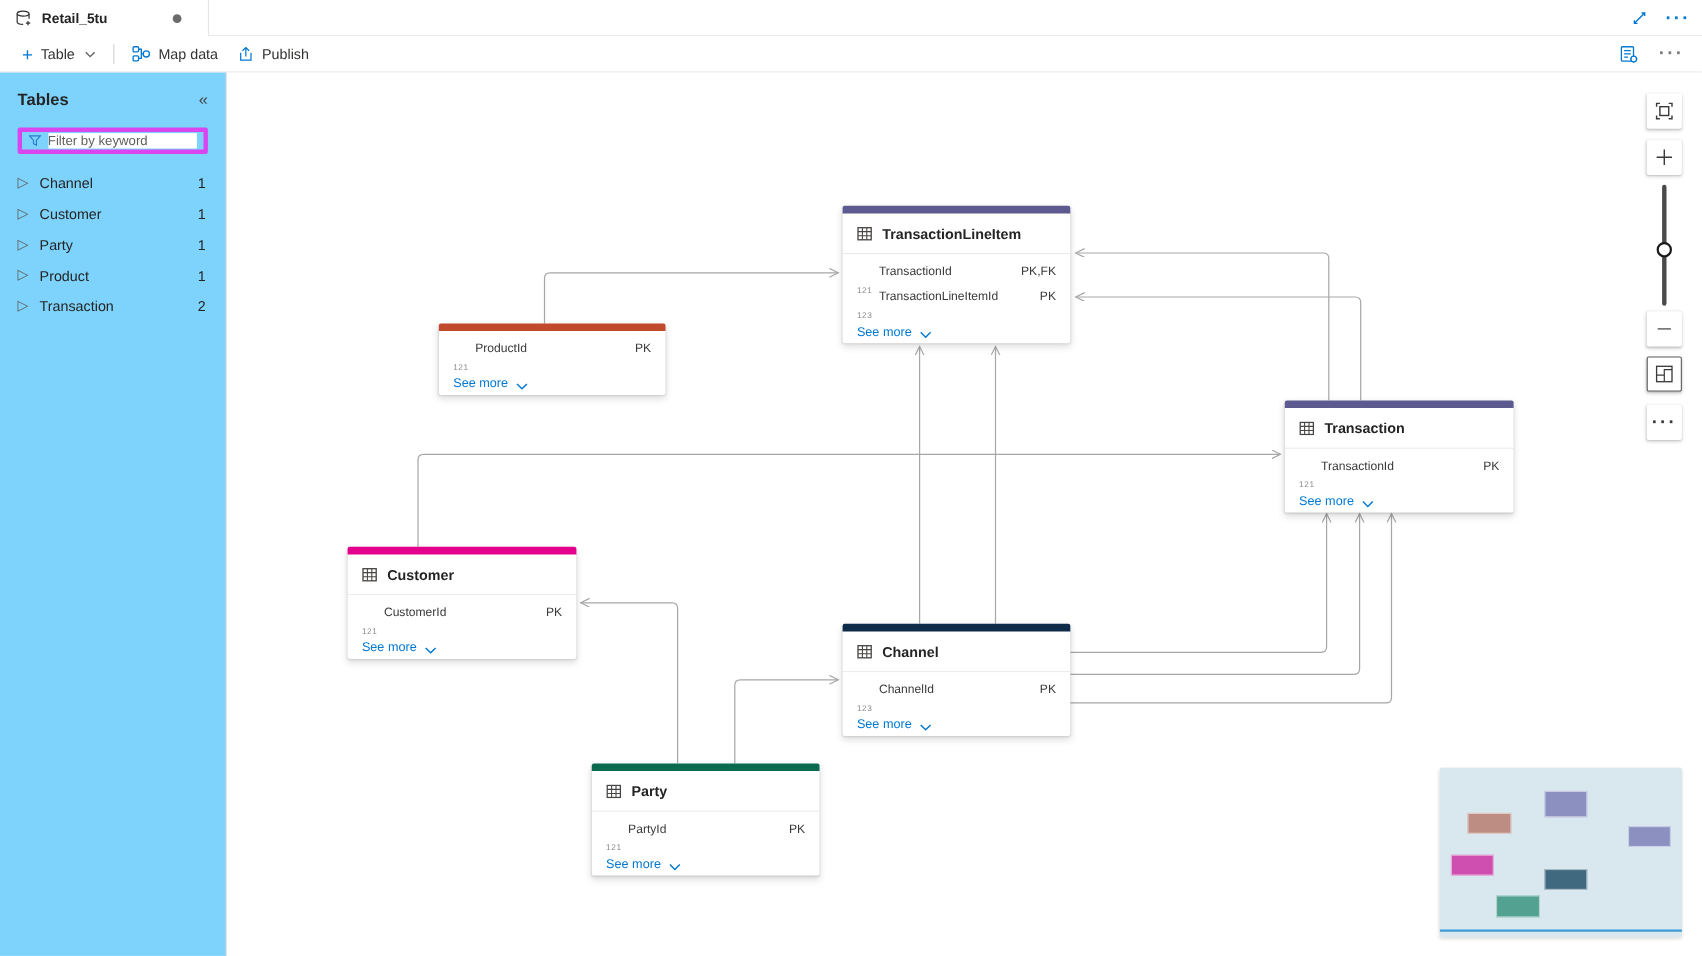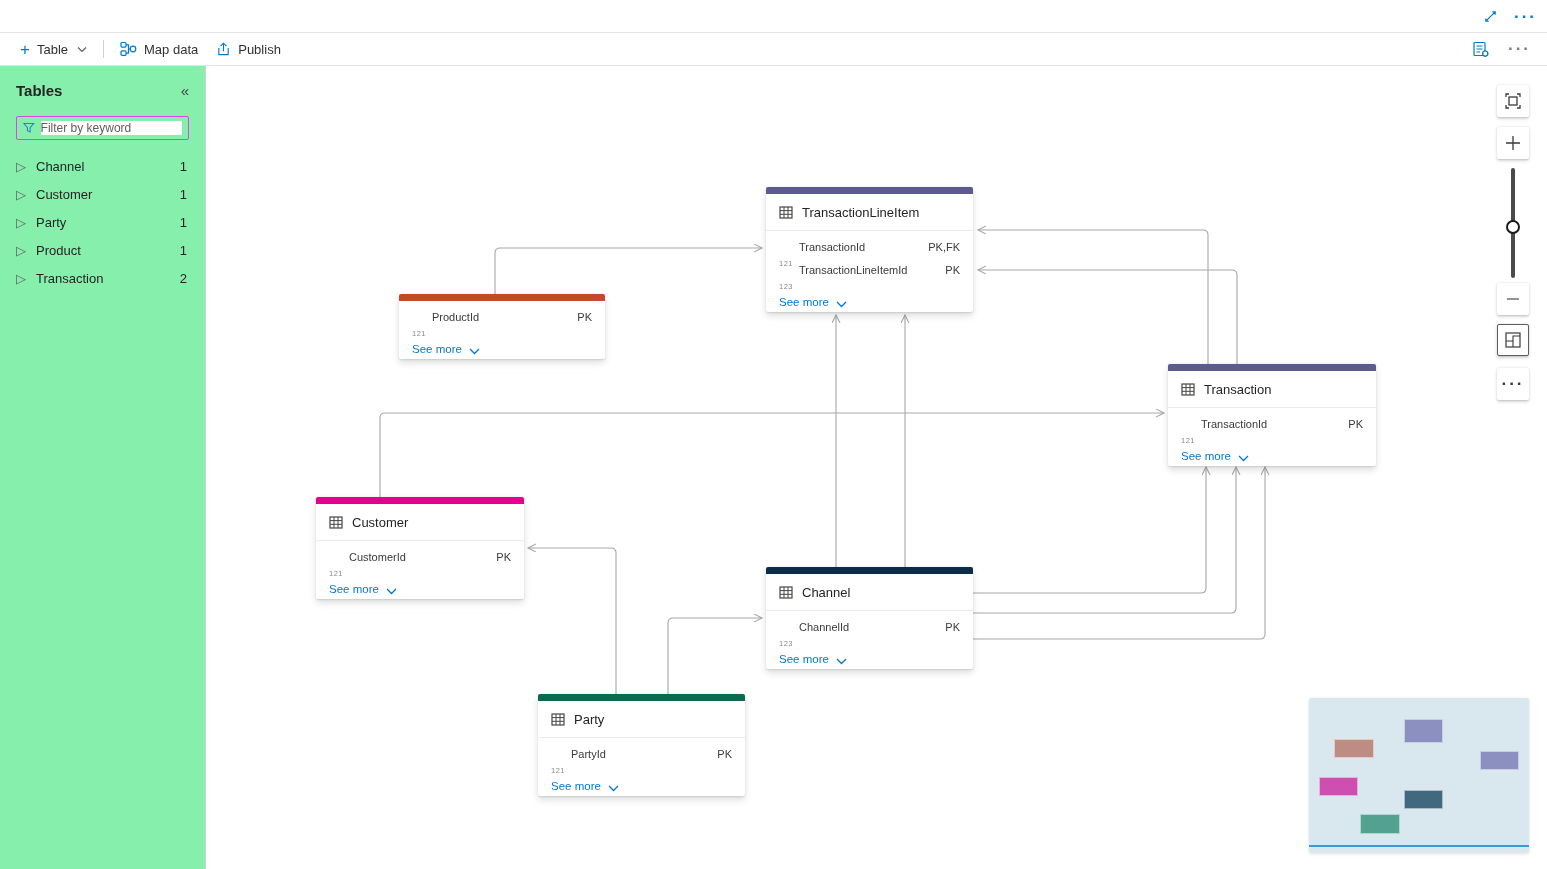--- a/index.html
+++ b/index.html
@@ -18,46 +18,46 @@
     border-bottom:1px solid #e5e5e5; display:flex; align-items:center; padding:0 12px 0 16px; }
   .tb-btn { display:flex; align-items:center; gap:7px; font-size:13px; color:#323130; cursor:pointer; padding:0 4px; }
   .tb-sep { width:1px; height:18px; background:#d1d1d1; margin:0 12px; }
   .plus { color:#0078d4; font-size:17px; font-weight:400; line-height:1; }
   .chev { margin-left:2px; }
   .toolbar-right { margin-left:auto; display:flex; align-items:center; gap:18px; padding-right:4px; }
   .dots { font-size:17px; font-weight:700; letter-spacing:2px; line-height:10px; }
   .dots.blue { color:#0078d4; } .dots.gray { color:#7a7a7a; }
 
   
-  .sidebar { position:absolute; left:0; top:66px; width:206px; bottom:0; background:#86efac;
+  .sidebar { position:absolute; left:0; top:66px; width:206px; bottom:0; background:#7dd3fc;
     border-right:1px solid #d1d1d1; padding:16px 16px 0 16px; }
   .sb-head { display:flex; align-items:center; justify-content:space-between; }
   .sb-title { font-size:15px; font-weight:700; color:#242424; }
   .collapse { font-size:15px; color:#424242; cursor:pointer; }
-  .filter-box { margin-top:17px; height:24px; border:1px solid #d946ef; border-radius:2px;
+  .filter-box { margin-top:17px; height:24px; border:4px solid #d946ef; border-radius:2px;
     display:flex; align-items:center; padding:0 6px; gap:6px; }
   .filter-box input { border:none; outline:none; width:100%; font-size:12px; color:#242424;
     font-family:"Liberation Sans","DejaVu Sans",sans-serif; }
   .filter-box input::placeholder { color:#605e5c; }
   .sb-list { margin-top:12px; }
   .sb-item { height:28px; display:flex; align-items:center; font-size:13px; color:#242424; cursor:pointer; }
   .sb-item .expander { width:20px; color:#616161; display:flex; align-items:center; }
   .sb-item .count { margin-left:auto; padding-right:2px; }
 
   
   .canvas { position:absolute; left:206px; top:66px; width:1341px; height:803px; background:#fff; }
   svg.wires { position:absolute; left:0; top:0; width:1341px; height:803px; }
 
   
   .entity { position:absolute; background:#fff; border-radius:2px;
     box-shadow:0 0.6px 1.8px rgba(0,0,0,.11), 0 3.2px 7.2px rgba(0,0,0,.13); }
   .ent-bar { height:7px; border-radius:2px 2px 0 0; }
   .ent-header { height:37px; display:flex; align-items:center; gap:9px; padding:0 13px;
     border-bottom:1px solid #edebe9; }
-  .ent-title { font-size:13px; font-weight:400; color:#242424; }
+  .ent-title { font-size:13px; font-weight:700; color:#242424; }
   .ent-fields { padding:4px 0 4px 0; }
   .field-row { height:23px; display:flex; align-items:center; padding:0 13px; }
   .ftype { width:20px; font-size:7.5px; color:#8a8886; letter-spacing:.5px;margin-top:34px; }
   .fname { font-size:11px; color:#3b3a39;text-align:center; }
   .fkey { margin-left:auto; font-size:11px; color:#3b3a39; }
   .see-more { height:27px; display:flex; align-items:flex-end; gap:7px; padding:0 13px;
     font-size:11.5px; color:#0078d4; cursor:pointer; }
 
   
   .zbtn { position:absolute; left:1291px; width:32px; height:32px; background:#fff; border-radius:2px;
@@ -71,20 +71,30 @@
   
   .minimap { position:absolute; left:1103px; top:632px; width:220px; height:154px; border-radius:2px;
     box-shadow:0 1.6px 3.6px rgba(0,0,0,.13); }
   .mm-block { position:absolute; border:1px solid rgba(255,255,255,.55); }
   .mm-line { position:absolute; left:0; bottom:5px; width:100%; height:2px; }
 </style>
 </head>
 <body>
 
 <div class="tabbar">
+  <div class="tab">
+    <svg width="16" height="16" viewBox="0 0 16 16">
+      <ellipse cx="8" cy="3.4" rx="5.4" ry="2.2" fill="none" stroke="#323130" stroke-width="1.1"></ellipse>
+      <path d="M2.6 3.4 V11 c0,1.2 2.4,2.2 5.4,2.2" fill="none" stroke="#323130" stroke-width="1.1"></path>
+      <path d="M13.4 3.4 V8" fill="none" stroke="#323130" stroke-width="1.1"></path>
+      <path d="M12.5 10 v4 M10.5 12 h4" stroke="#323130" stroke-width="1.1"></path>
+    </svg>
+    <span class="tab-title">Retail_5tu</span>
+    <span class="dirty-dot"></span>
+  </div>
   <div class="tabbar-right">
     <svg width="15" height="15" viewBox="0 0 16 16">
       <path d="M10 3 h3 v3 M13 3 L3 13 M3 10 v3 h3" fill="none" stroke="#0078d4" stroke-width="1.3"></path>
     </svg>
     <span class="dots blue">···</span>
   </div>
 </div>
 
 <div class="toolbar">
   <div class="tb-btn">

